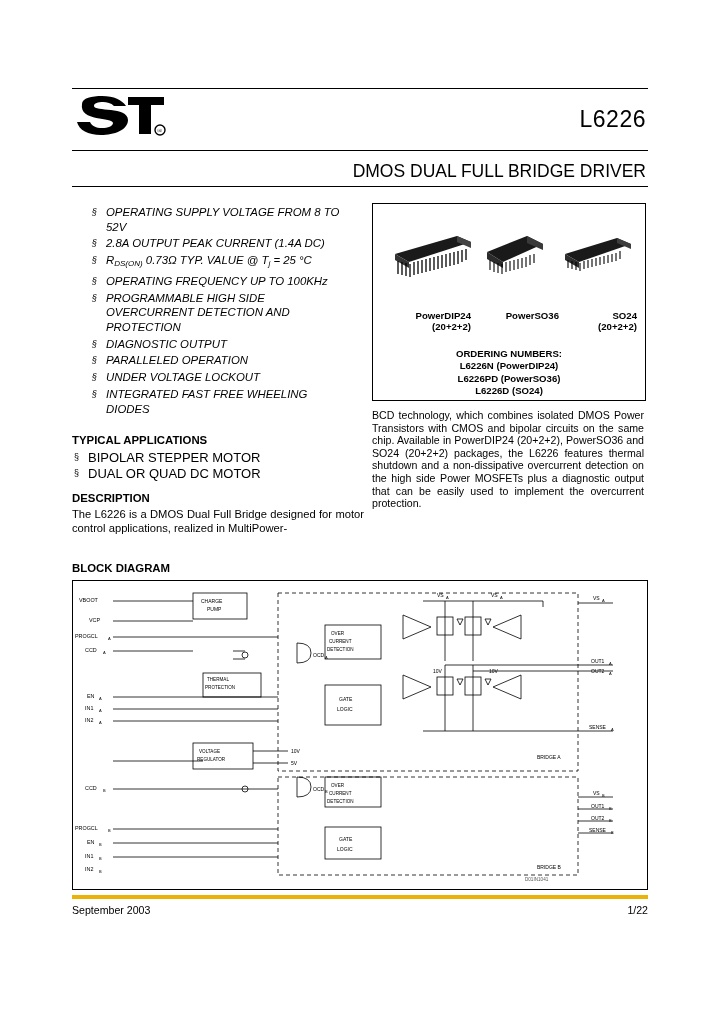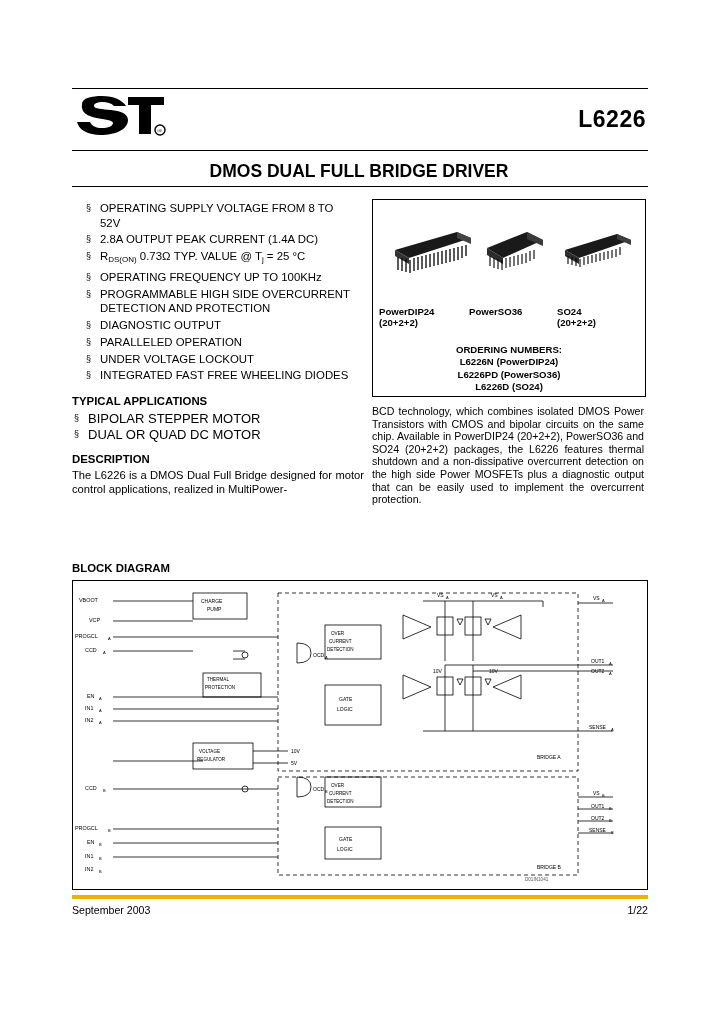--- a/index.html
+++ b/index.html
@@ -2,37 +2,37 @@
 <html><head>
 <meta charset="utf-8">
 <style>
   html,body{margin:0;padding:0;background:#fff;}
   body{width:720px;height:1012px;font-family:"Liberation Sans",sans-serif;color:#000;}
   .page{position:relative;width:720px;height:1012px;box-sizing:border-box;}
   .sheet{position:absolute;left:72px;top:88px;width:576px;height:828px;}
   .rule{border-top:1px solid #000;width:100%;}
   .hdr{position:relative;height:62px;border-bottom:1px solid #000;}
   .logo{position:absolute;left:4px;top:6px;width:90px;height:44px;}
-  .partno{position:absolute;right:2px;top:18px;font-size:23px;font-weight:bold;letter-spacing:.5px;}
-  .title{margin-top:10px;text-align:center;font-size:17.5px;font-weight:bold;padding-right:2px;}
+  .partno{position:absolute;right:2px;top:18px;font-size:23px;font-weight:normal;letter-spacing:.5px;}
+  .title{margin-top:10px;text-align:right;font-size:17.5px;font-weight:normal;padding-right:2px;}
   .titleRule{border-bottom:1px solid #000;margin-top:4px;}
   .cols{position:relative;margin-top:14px;}
   .leftcol{width:296px;}
-  .feat{list-style:none;margin:12px;padding:0;}
+  .feat{list-style:none;margin:18px;padding:0;font-style:italic;}
   .feat li{position:relative;padding-left:16px;font-size:11.4px;line-height:14.6px;margin-bottom:2.2px;}
   .feat li:before{content:"\00A7";position:absolute;left:2px;top:0;font-size:9px;color:#000;}
   .sub{font-size:8px;vertical-align:-2px;}
   .secthead{font-weight:bold;font-size:11.4px;margin-top:11px;margin-bottom:4px;}
   .applist{list-style:none;margin:0;padding:0;}
   .applist li{position:relative;padding-left:16px;font-size:13px;line-height:15px;margin-bottom:1px;}
   .applist li:before{content:"\00A7";position:absolute;left:2px;top:0;font-size:9px;}
   .descpara{font-size:11.2px;line-height:13.6px;text-align:justify;width:292px;}
   .pkgbox{position:absolute;left:300px;top:-2px;width:272px;height:196px;border:1px solid #000;}
   .pkgimgs{position:relative;height:92px;margin-top:14px;}
-  .lbl{font-size:9.6px;font-weight:bold;text-align:left;line-height:11px;}
+  .lbl{font-size:9.6px;font-weight:bold;text-align:right;line-height:11px;}
   .ordering{text-align:center;font-size:9.6px;font-weight:bold;line-height:12.4px;margin-top:12px;}
   .rightpara{position:absolute;left:300px;top:204px;width:272px;font-size:10.6px;line-height:12.6px;text-align:justify;}
   .blockhead{position:absolute;left:0;top:474px;font-weight:bold;font-size:11.4px;}
   .diagram{position:absolute;left:0;top:492px;width:574px;height:308px;border:1px solid #000;background:#fff;}
   .footer{position:absolute;left:0;bottom:0;width:576px;border-top:4px solid #eab308;}
   .footer .inner{display:flex;justify-content:space-between;font-size:10.6px;padding-top:5px;}
   
   .dip{position:absolute;left:14px;top:6px;}
   .pso{position:absolute;left:108px;top:10px;}
   .so24{position:absolute;left:186px;top:14px;}

